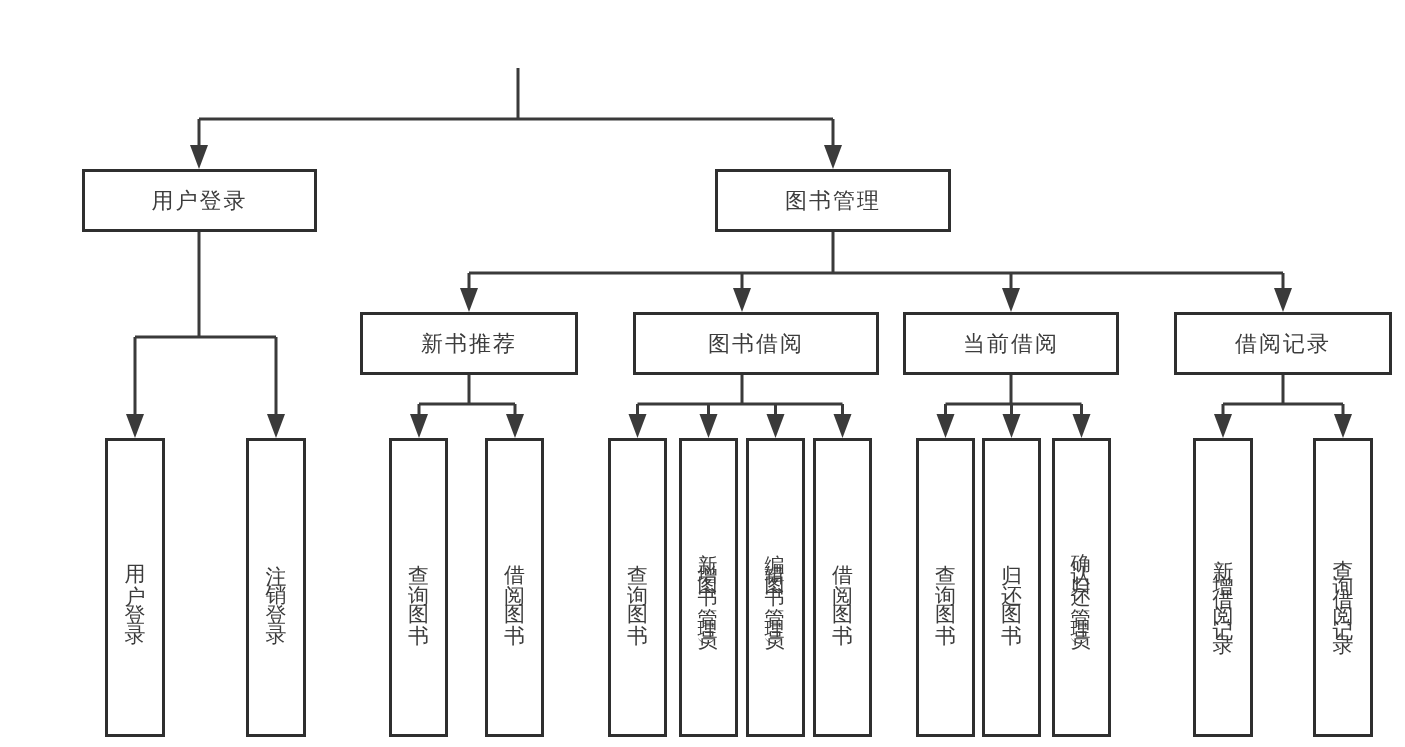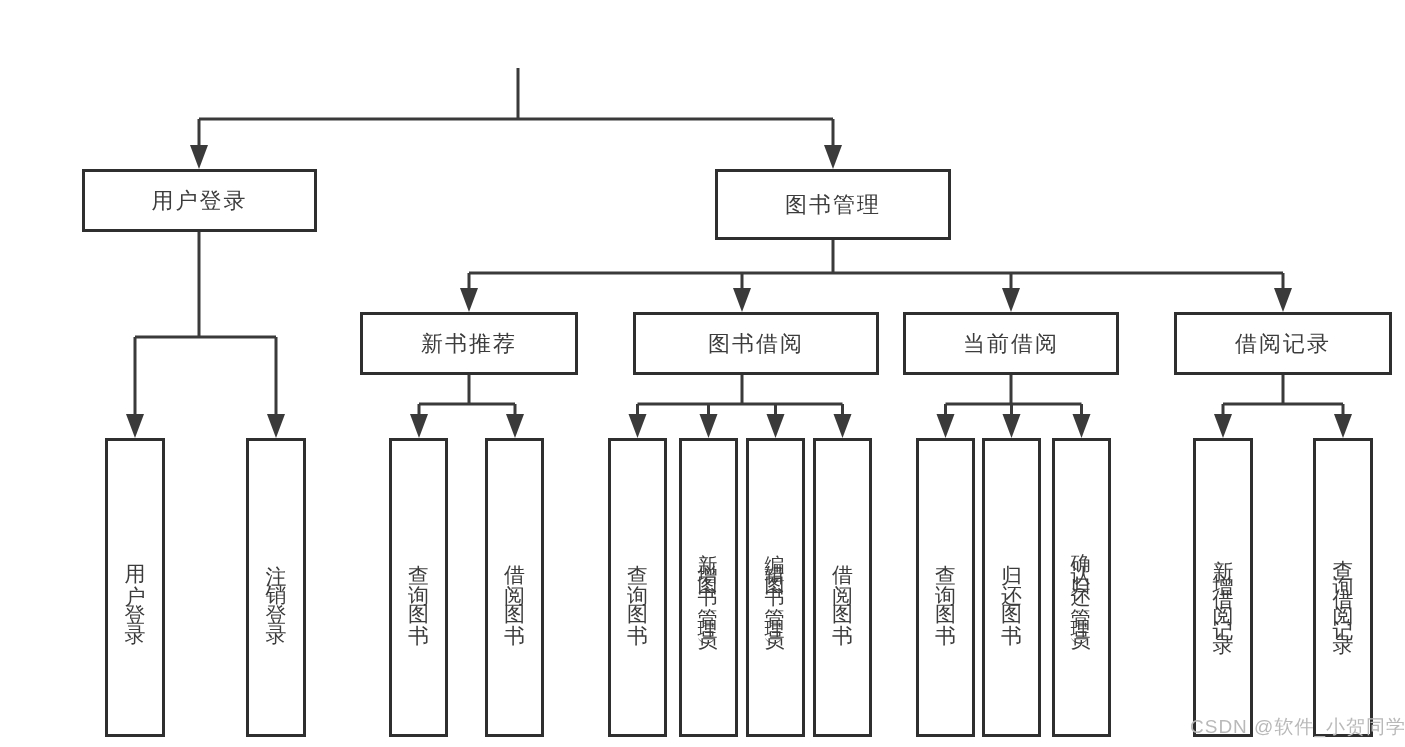--- a/index.html
+++ b/index.html
@@ -65,21 +65,21 @@
     <polygon points="1002.5,414 1020.5,414 1011.5,438"></polygon>
     <polygon points="1072.5,414 1090.5,414 1081.5,438"></polygon>
 
     <path d="M1283,375 V404 M1223,404 H1343 M1223,404 V416 M1343,404 V416"></path>
     <polygon points="1214,414 1232,414 1223,438"></polygon>
     <polygon points="1334,414 1352,414 1343,438"></polygon>
   </svg>
 
 
   <div class="node h" style="left:82px; top:169px; width:235px; height:63px;">用户登录</div>
-  <div class="node h" style="left:715px; top:169px; width:236px; height:71px;">图书管理</div>
+  <div class="node h" style="left:715px; top:169px; width:236px; height:63px;">图书管理</div>
 
   <div class="node h" style="left:360px; top:312px; width:218px; height:63px;">新书推荐</div>
   <div class="node h" style="left:633px; top:312px; width:246px; height:63px;">图书借阅</div>
   <div class="node h" style="left:1174px; top:312px; width:218px; height:63px;">借阅记录</div>
   <div class="node h" style="left:903px; top:312px; width:216px; height:63px;">当前借阅</div>
 
   <div class="node v v4" style="left:105px; top:438px; width:60px; height:299px;">用户登录</div>
   <div class="node v v4" style="left:246px; top:438px; width:60px; height:299px;">注销登录</div>
 
   <div class="node v v4" style="left:389px; top:438px; width:59px; height:299px;">查询图书</div>
@@ -90,15 +90,14 @@
   <div class="node v v9" style="left:746px; top:438px; width:59px; height:299px;">编辑图书（管理员）</div>
   <div class="node v v4" style="left:813px; top:438px; width:59px; height:299px;">借阅图书</div>
 
   <div class="node v v4" style="left:916px; top:438px; width:59px; height:299px;">查询图书</div>
   <div class="node v v4" style="left:982px; top:438px; width:59px; height:299px;">归还图书</div>
   <div class="node v v9" style="left:1052px; top:438px; width:59px; height:299px;">确认归还（管理员）</div>
 
   <div class="node v v6" style="left:1193px; top:438px; width:60px; height:299px;">新增借阅记录</div>
   <div class="node v v6" style="left:1313px; top:438px; width:60px; height:299px;">查询借阅记录</div>
 
-  <div class="watermark">CSDN @软件_小贺同学</div>
 
 </div>
 
 </body></html>

